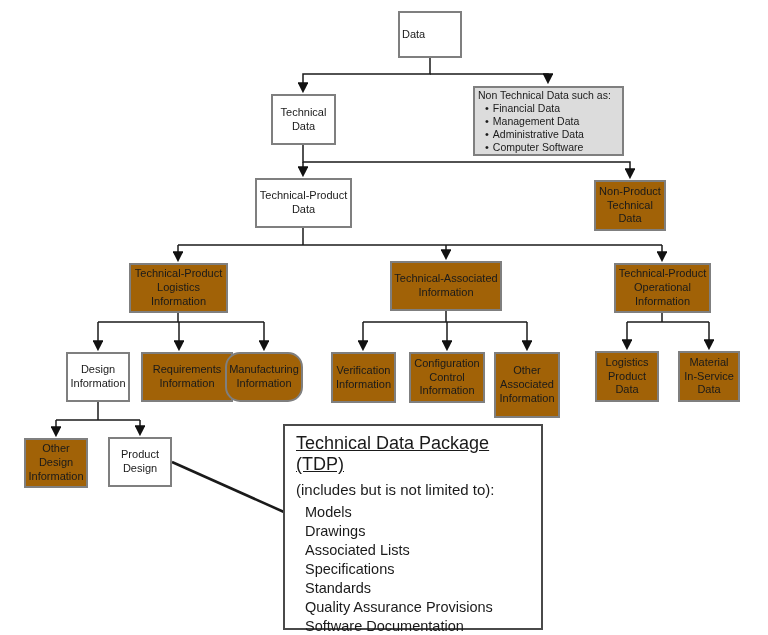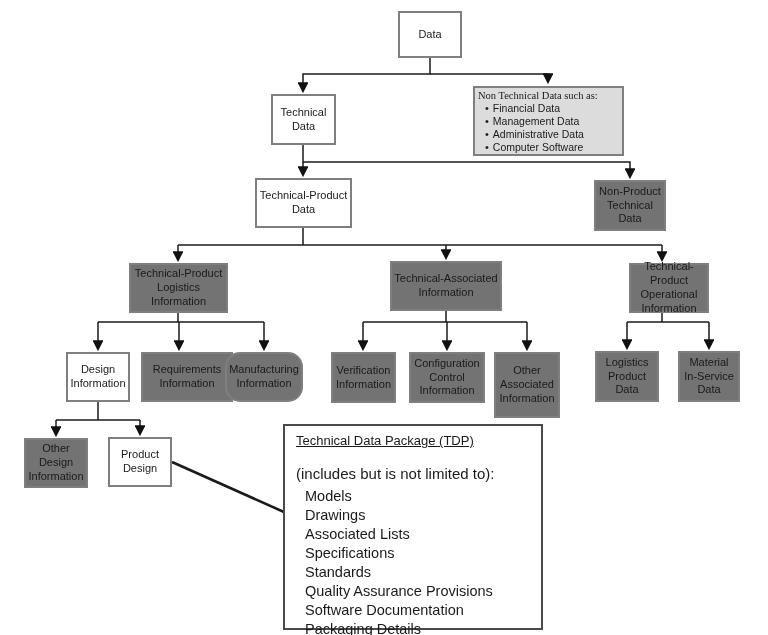--- a/index.html
+++ b/index.html
@@ -6,62 +6,62 @@
   .canvas{
     position:relative;width:768px;height:635px;background:#ffffff;
     font-family:"Liberation Sans",sans-serif;color:#1a1a1a;overflow:hidden;
   }
   .wires{position:absolute;left:0;top:0;pointer-events:none;}
   .wires path{fill:none;stroke:#1a1a1a;stroke-width:1.5;}
   .wires path.thick{stroke-width:2.6;}
   #arr path{fill:#111111;stroke:none;}
 
   .node{
-    position:absolute;display:flex;align-items:center;justify-content:center;
+    position:absolute;display:flex;align-items:center;justify-content:flex-start;
     text-align:center;border:2px solid #7f7f7f;background:#ffffff;
     font-size:11px;line-height:1.27;padding:2px;box-sizing:border-box;
   }
-  .node.gray{background:#737373;}
+  .node.gray{background:#a16207;}
 
   
   #n-data{left:398px;top:11px;width:64px;height:47px;}
   #n-techdata{left:271px;top:94px;width:65px;height:51px;}
   #n-tpd{left:255px;top:178px;width:97px;height:50px;}
   #n-nptd{left:594px;top:180px;width:72px;height:51px;}
   #n-tpdi{left:129px;top:263px;width:99px;height:50px;}
   #n-tai{left:390px;top:261px;width:112px;height:50px;}
-  #n-tpoi{left:614px;top:263px;width:80px;height:50px;margin-left:15px;}
+  #n-tpoi{left:614px;top:263px;width:97px;height:50px;}
   #n-desinfo{left:66px;top:352px;width:64px;height:50px;}
   #n-reqinfo{left:141px;top:352px;width:92px;height:50px;}
   #n-maninfo{left:225px;top:352px;width:78px;height:50px;border-radius:15px;}
   #n-verinfo{left:331px;top:352px;width:65px;height:51px;}
   #n-ccinfo{left:409px;top:352px;width:76px;height:51px;}
   #n-oainfo{left:494px;top:352px;width:66px;height:66px;}
   #n-lpd{left:595px;top:351px;width:64px;height:51px;}
   #n-misd{left:678px;top:351px;width:62px;height:51px;}
   #n-odi{left:24px;top:438px;width:64px;height:50px;}
   #n-proddes{left:108px;top:437px;width:64px;height:50px;}
 
   
   .panel{
     position:absolute;left:473px;top:86px;width:151px;height:70px;
     background:#dcdcdc;border:2px solid #7f7f7f;box-sizing:border-box;
     font-size:10.5px;line-height:13px;padding:1px 3px;
   }
-  .panel-title{white-space:nowrap;font-family:Liberation Serif, serif;}
+  .panel-title{white-space:nowrap;}
   .bullet{padding-left:7px;white-space:nowrap;}
   .bullet .dot::before{content:"\2022";margin-right:4px;font-size:11px;}
 
   
   .tdp{
     position:absolute;left:283px;top:424px;width:260px;height:206px;
     background:#ffffff;border:2px solid #4a4a4a;box-sizing:border-box;
     padding:7px 11px 0 11px;font-size:14.5px;
   }
-  .tdp-title{font-size:13px;text-decoration:underline;margin-bottom:17px;}
+  .tdp-title{font-size:18px;text-decoration:underline;margin-bottom:6px;}
   .tdp-subtitle{font-size:15px;margin-bottom:5px;}
   .tdp-item{padding-left:9px;line-height:19px;}
 </style>
 </head>
 <body>
 
 <div class="canvas">
 
   <svg class="wires" width="768" height="635" aria-hidden="true">
     <defs>

